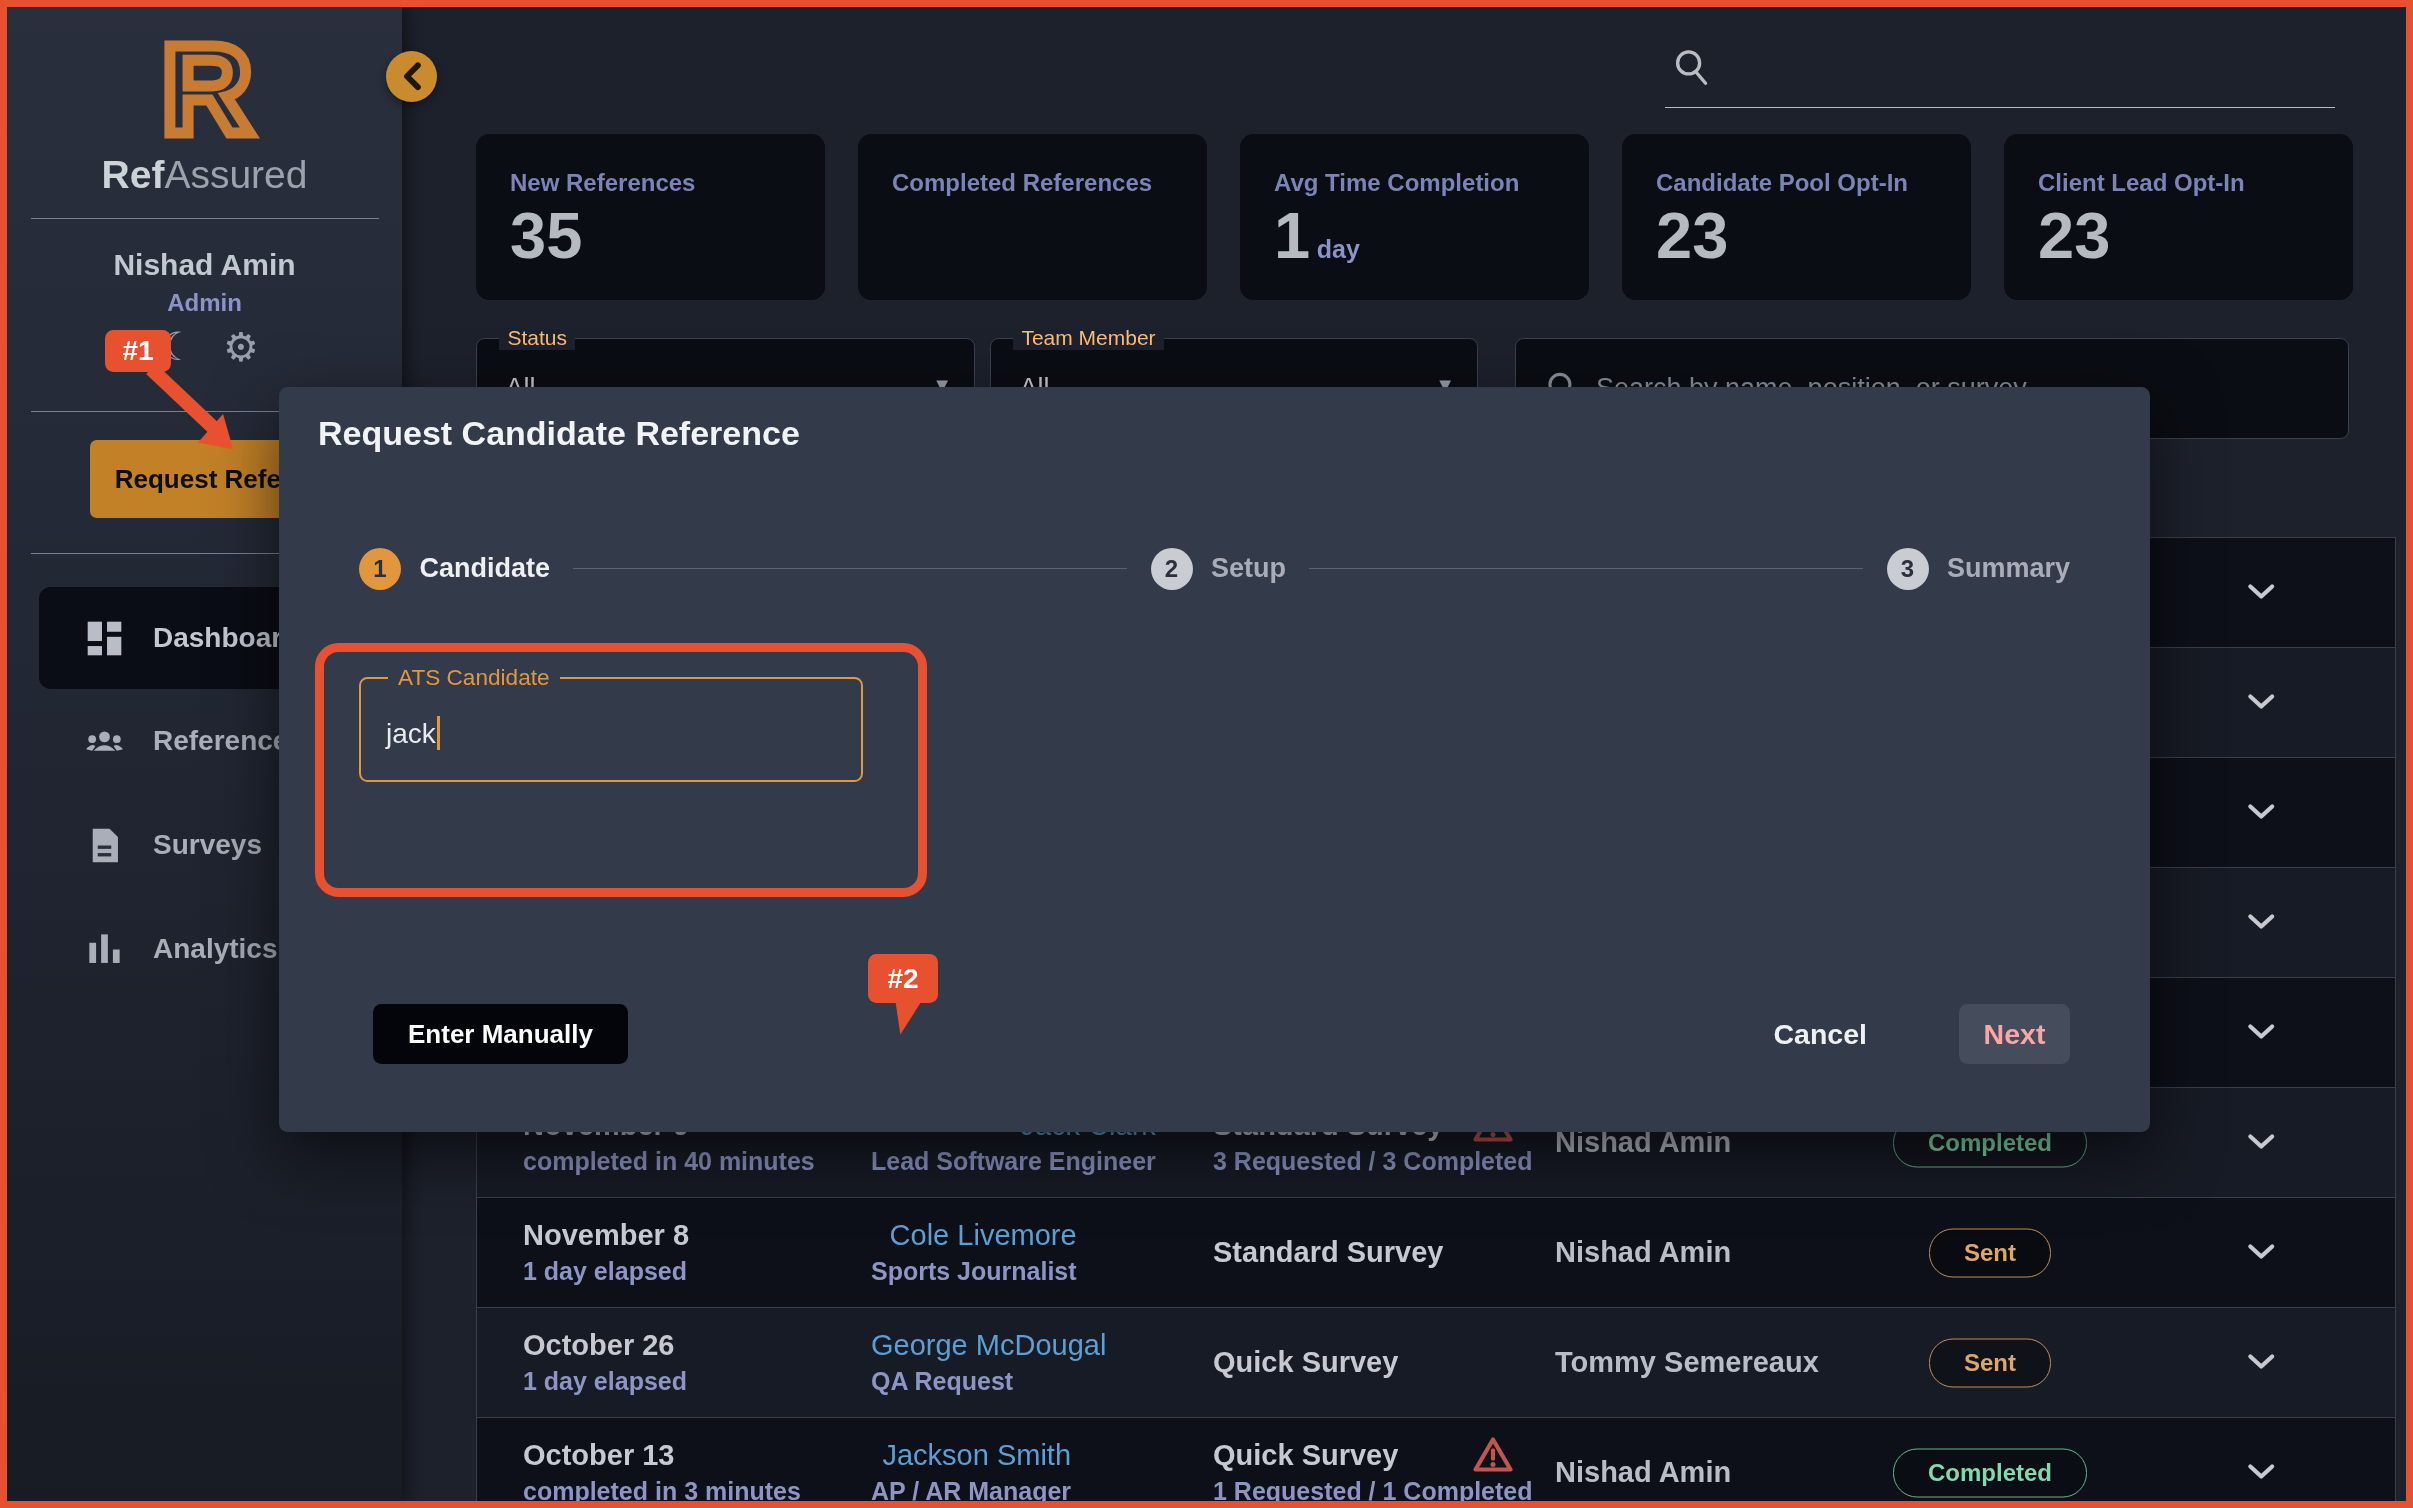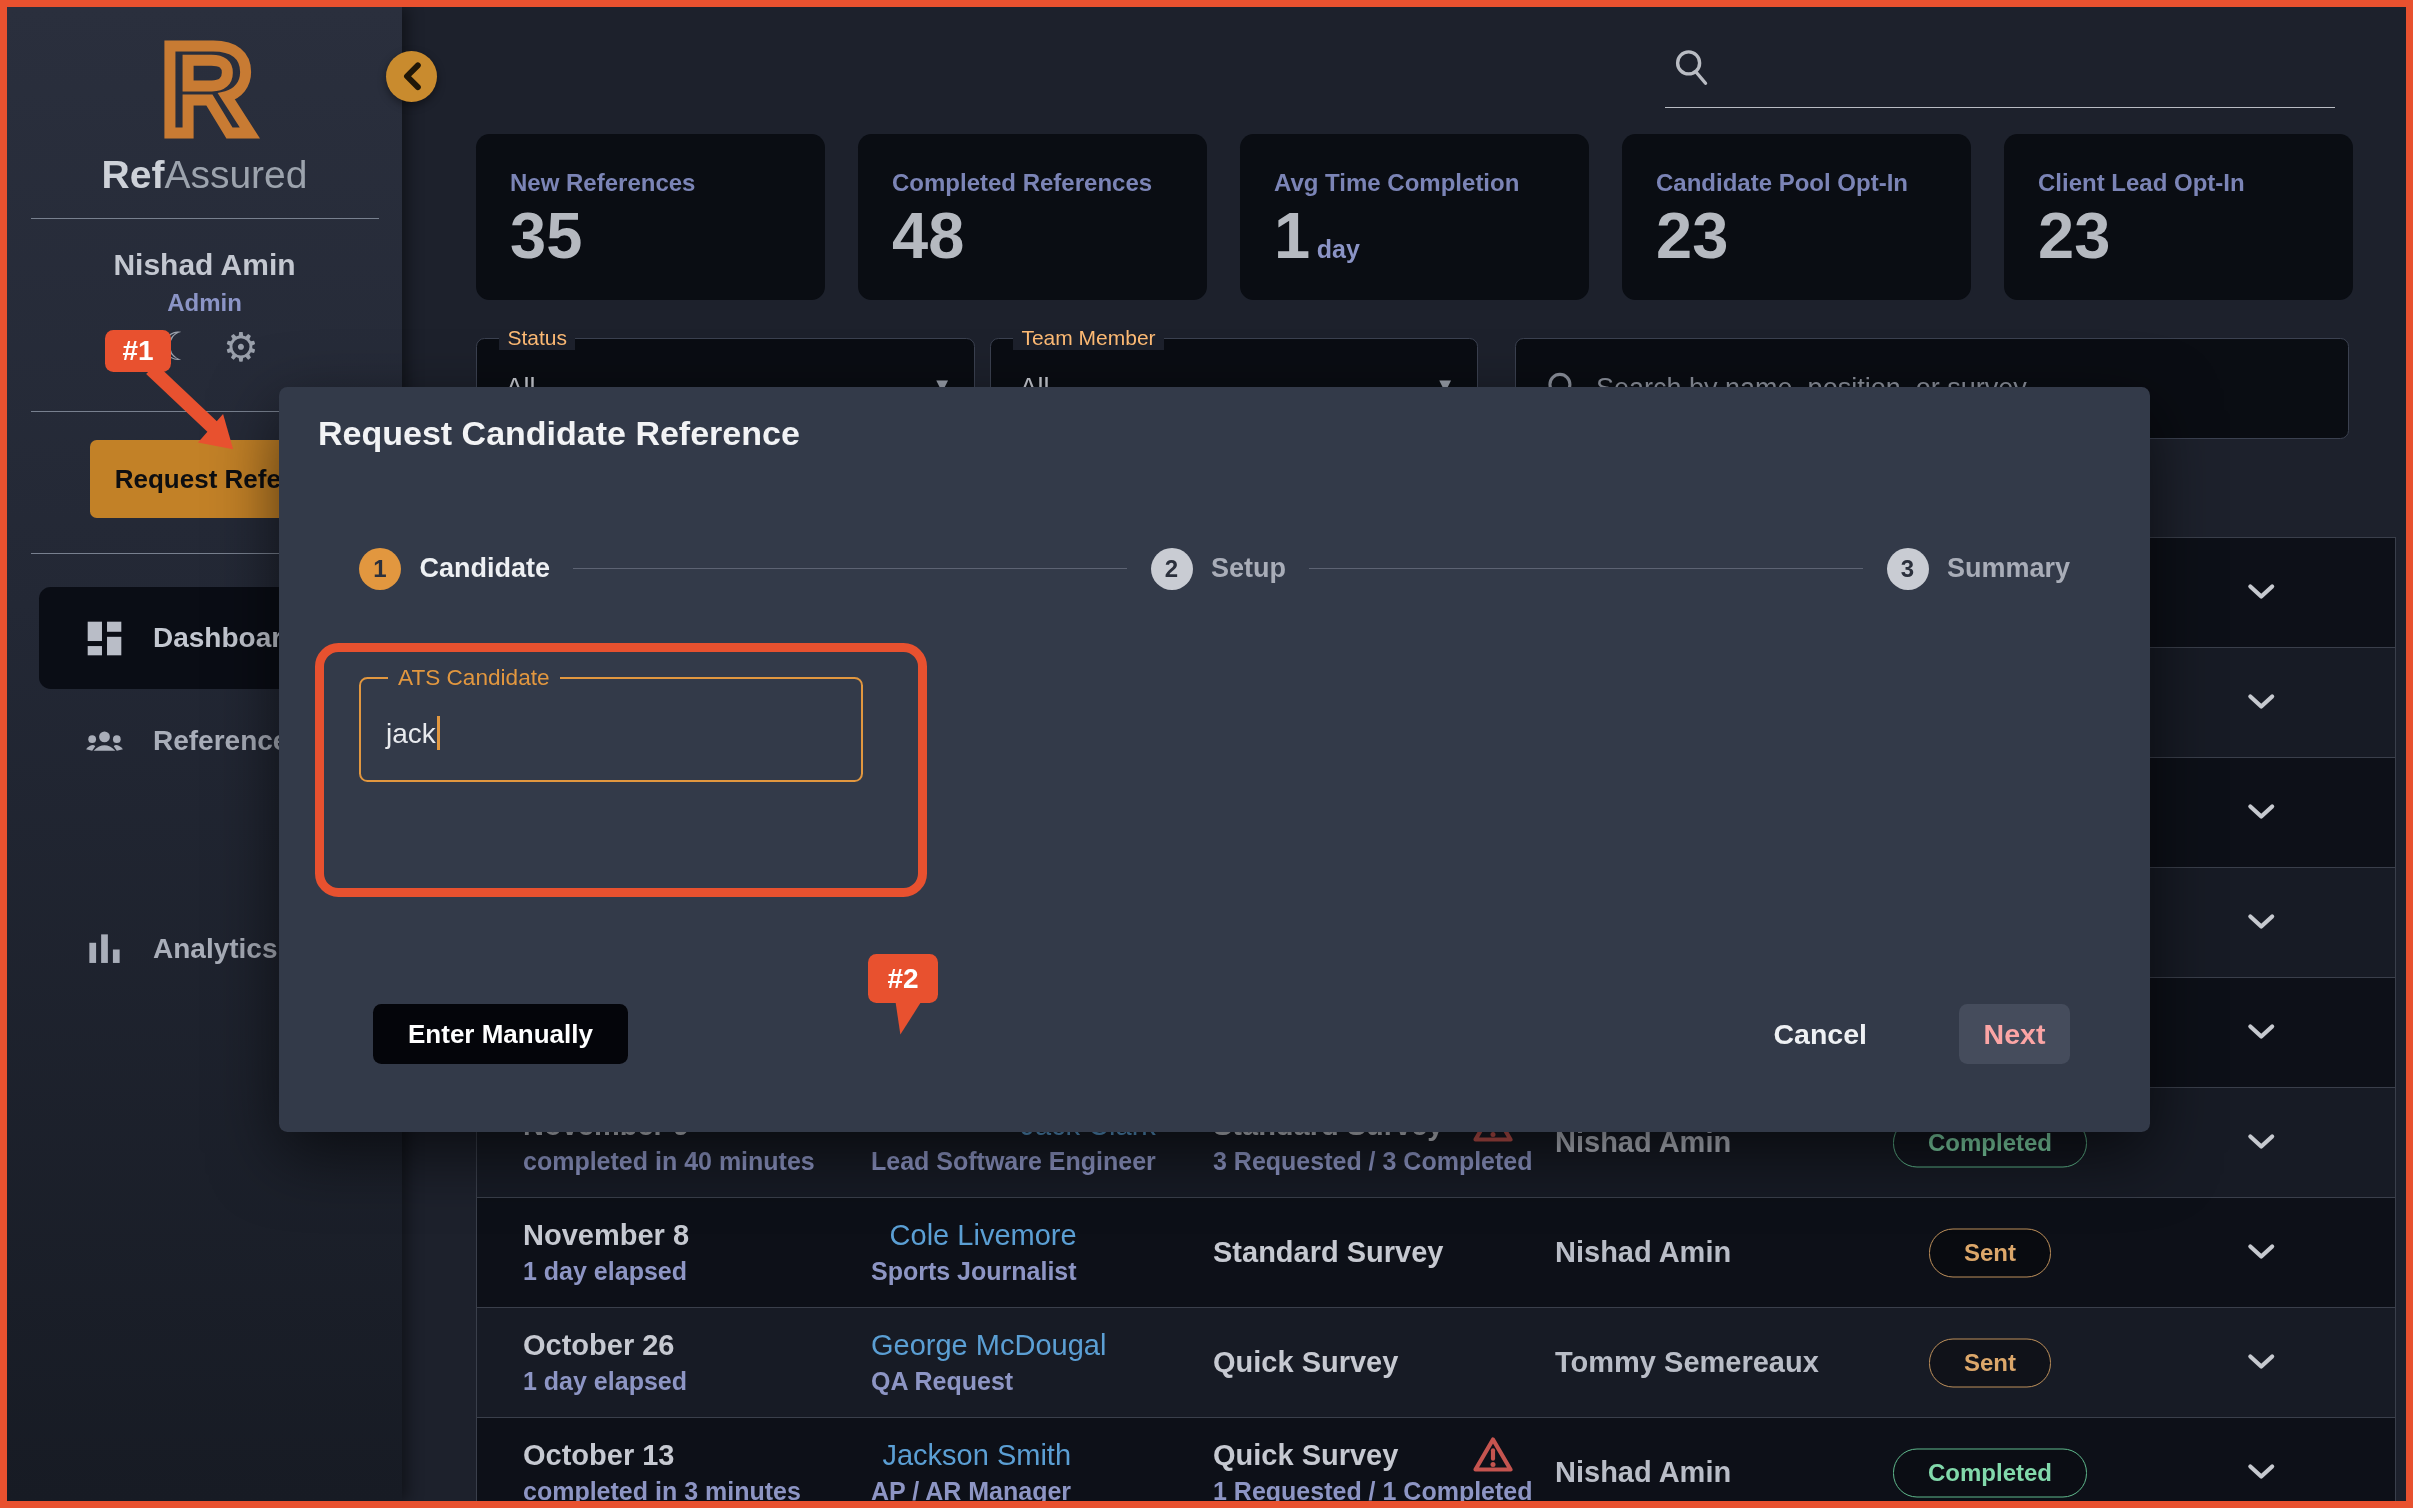--- a/index.html
+++ b/index.html
@@ -142,20 +142,28 @@
       <svg class="nav-ic" viewBox="0 0 48 44">
         <circle cx="24" cy="16" r="7" fill="#a9aeb9"></circle>
           <path d="M10 34 q14 -14 28 0 z" fill="#a9aeb9"></path>
         <circle cx="8" cy="19" r="5" fill="#a9aeb9"></circle>
           <circle cx="40" cy="19" r="5" fill="#a9aeb9"></circle>
         <path d="M0 32 q8 -8 12 -4 l-4 6 z" fill="#a9aeb9"></path>
           <path d="M48 32 q-8 -8 -12 -4 l4 6 z" fill="#a9aeb9"></path>
       </svg>
       <span class="nav-label">References</span>
     </div>
+    <div class="nav-item" style="top:798px">
+      <svg class="nav-ic" viewBox="0 0 44 44">
+        <path d="M8 2 h20 l10 10 v30 h-30 z" fill="#a9aeb9"></path>
+        <rect x="14" y="22" width="16" height="4" fill="#2a2f3b"></rect>
+          <rect x="14" y="31" width="16" height="4" fill="#2a2f3b"></rect>
+      </svg>
+      <span class="nav-label">Surveys</span>
+    </div>
     <div class="nav-item" style="top:902px">
       <svg class="nav-ic" viewBox="0 0 44 44">
         <rect x="4" y="14" width="8" height="24" fill="#a9aeb9"></rect>
           <rect x="18" y="4" width="8" height="34" fill="#a9aeb9"></rect>
         <rect x="32" y="22" width="8" height="16" fill="#a9aeb9"></rect>
       </svg>
       <span class="nav-label">Analytics</span>
     </div>
   </aside>
 
@@ -172,21 +180,20 @@
     </svg>
   </div>
 
   <div class="cards">
     <div class="card">
       <div class="card-label">New References</div>
       <div class="card-value"><span>35</span></div>
     </div>
     <div class="card">
       <div class="card-label">Completed References</div>
-      <div class="card-value"><span>48</span></div>
     </div>
     <div class="card">
       <div class="card-label">Avg Time Completion</div>
       <div class="card-value"><span>1</span><span class="card-unit">day</span></div>
     </div>
     <div class="card">
       <div class="card-label">Candidate Pool Opt-In</div>
       <div class="card-value"><span>23</span></div>
     </div>
     <div class="card">

